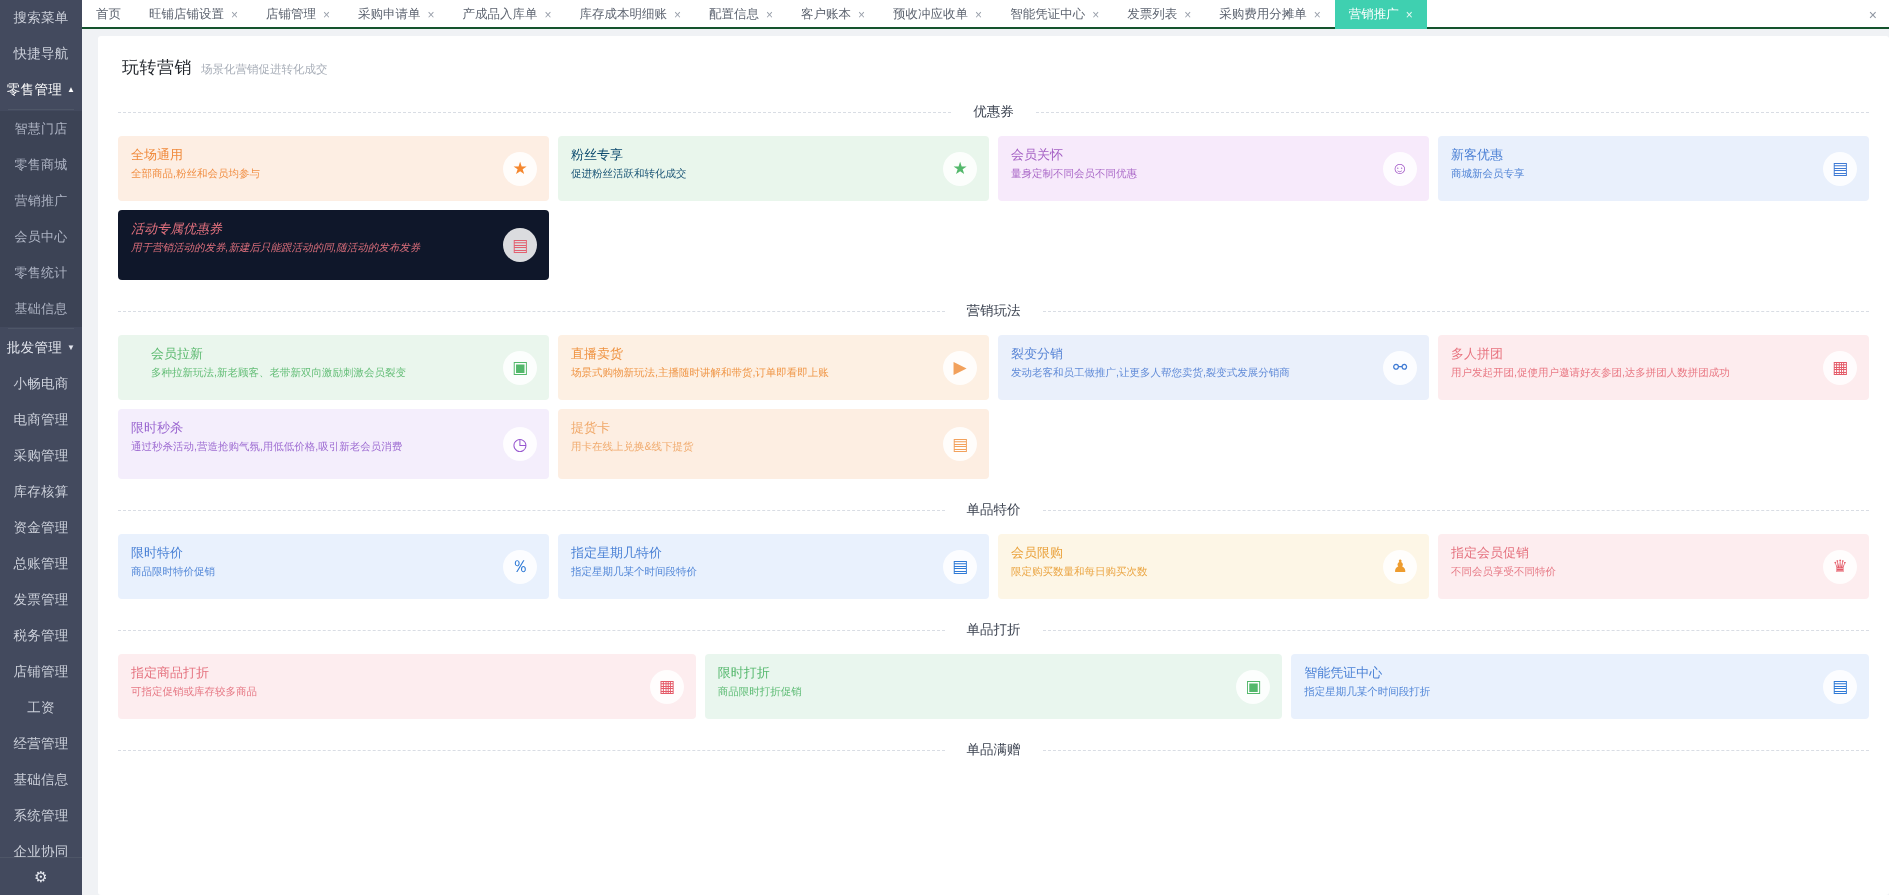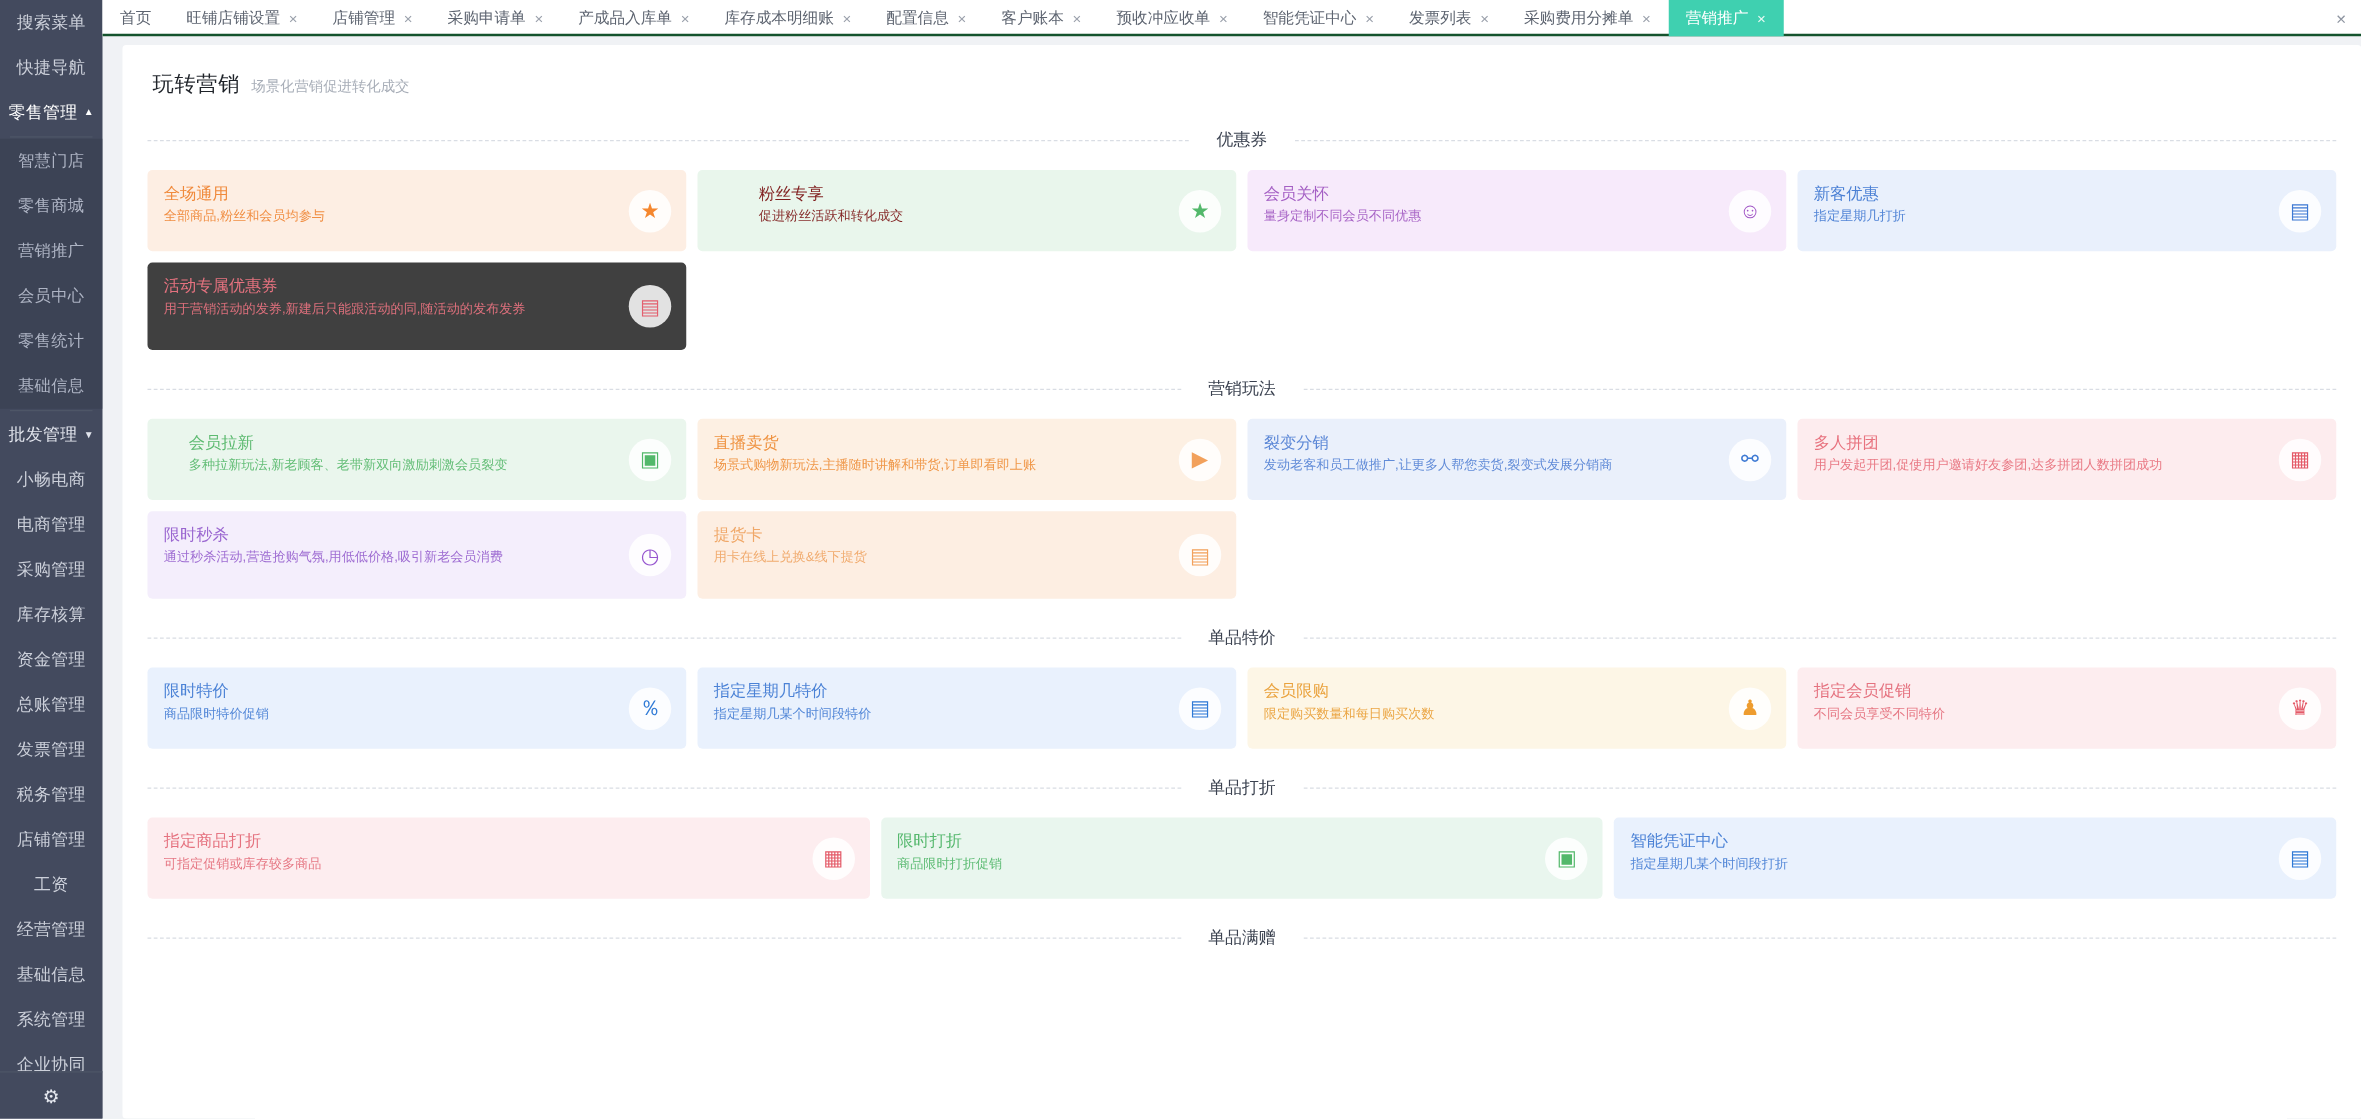--- a/index.html
+++ b/index.html
@@ -106,24 +106,24 @@
     position: absolute; right: 12px; top: 50%; transform: translateY(-50%);
     width: 34px; height: 34px; border-radius: 50%;
     background: rgba(255,255,255,.85);
     display: flex; align-items: center; justify-content: center;
     font-size: 17px; line-height: 1;
   }
   .card.tall { height: 70px; }
 
   
   .th-orange  { background:#fdeee3; } .th-orange  .title,.th-orange  .desc{color:#f08a3c;}
-  .th-green   { background:#e9f6ec; } .th-green   .title,.th-green   .desc{color:#7f1d1d;margin-left:36px;}
+  .th-green   { background:#e9f6ec; } .th-green   .title,.th-green   .desc{color:#0c4a6e;}
   .th-purple  { background:#f7eafb; } .th-purple  .title,.th-purple  .desc{color:#a45fc4;}
   .th-blue    { background:#e9f0fc; } .th-blue    .title,.th-blue    .desc{color:#4a7fd4;}
-  .th-pink    { background:#404040; } .th-pink    .title,.th-pink    .desc{color:#e5727f;}
+  .th-pink    { background:#0f172a;font-style:italic; } .th-pink    .title,.th-pink    .desc{color:#e5727f;}
   .th-lgreen  { background:#eaf6ed; } .th-lgreen  .title,.th-lgreen  .desc{color:#5cba70;margin-left:20px;}
   .th-lblue   { background:#eaf0fb; } .th-lblue   .title,.th-lblue   .desc{color:#5a86d6;}
   .th-lorange { background:#fdf0e3; } .th-lorange .title,.th-lorange .desc{color:#ef9240;}
   .th-lpink   { background:#fdecee; } .th-lpink   .title,.th-lpink   .desc{color:#e8737f;}
   .th-violet  { background:#f4eefc; } .th-violet  .title,.th-violet  .desc{color:#9a66d0;}
   .th-peach   { background:#fdeee2; } .th-peach   .title,.th-peach   .desc{color:#f0a869;}
   .th-cream   { background:#fdf6e6; } .th-cream   .title,.th-cream   .desc{color:#eaa23c;}
   .th-rose    { background:#fdedef; } .th-rose    .title,.th-rose    .desc{color:#e5727f;}
   .th-mint    { background:#e9f6ee; } .th-mint    .title,.th-mint    .desc{color:#56b86e;}
   .th-sky     { background:#e9f1fd; } .th-sky     .title,.th-sky     .desc{color:#4b82d6;}
@@ -311,21 +311,21 @@
               <div class="cell">
                 <div class="card th-purple">
                   <div class="title">会员关怀</div>
                   <div class="desc">量身定制不同会员不同优惠</div>
                   <div class="ic ic-purple">☺</div>
                 </div>
               </div>
               <div class="cell">
                 <div class="card th-blue">
                   <div class="title">新客优惠</div>
-                  <div class="desc">指定星期几打折</div>
+                  <div class="desc">商城新会员专享</div>
                   <div class="ic ic-blue">▤</div>
                 </div>
               </div>
             </div>
             <div class="grid">
               <div class="cell">
                 <div class="card th-pink tall">
                   <div class="title">活动专属优惠券</div>
                   <div class="desc">用于营销活动的发券,新建后只能跟活动的同,随活动的发布发券</div>
                   <div class="ic ic-pink">▤</div>

